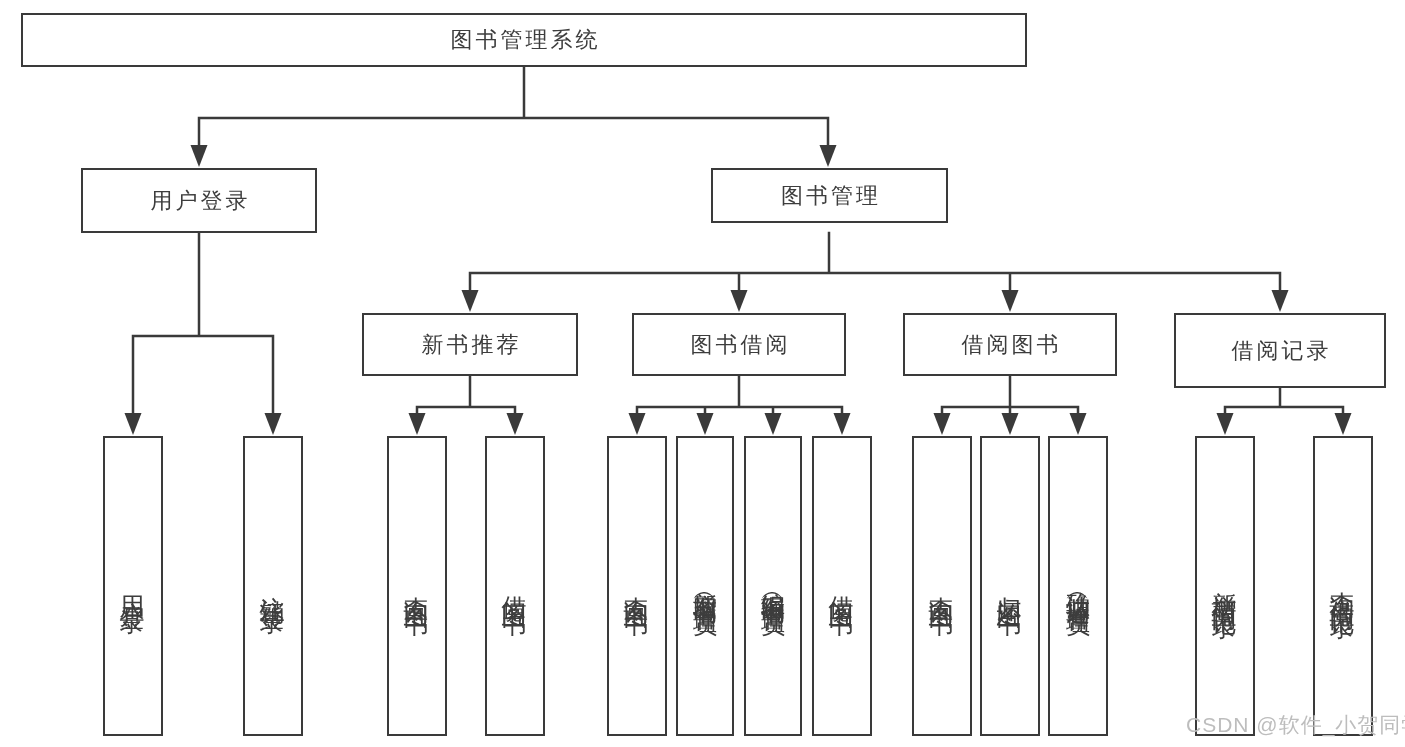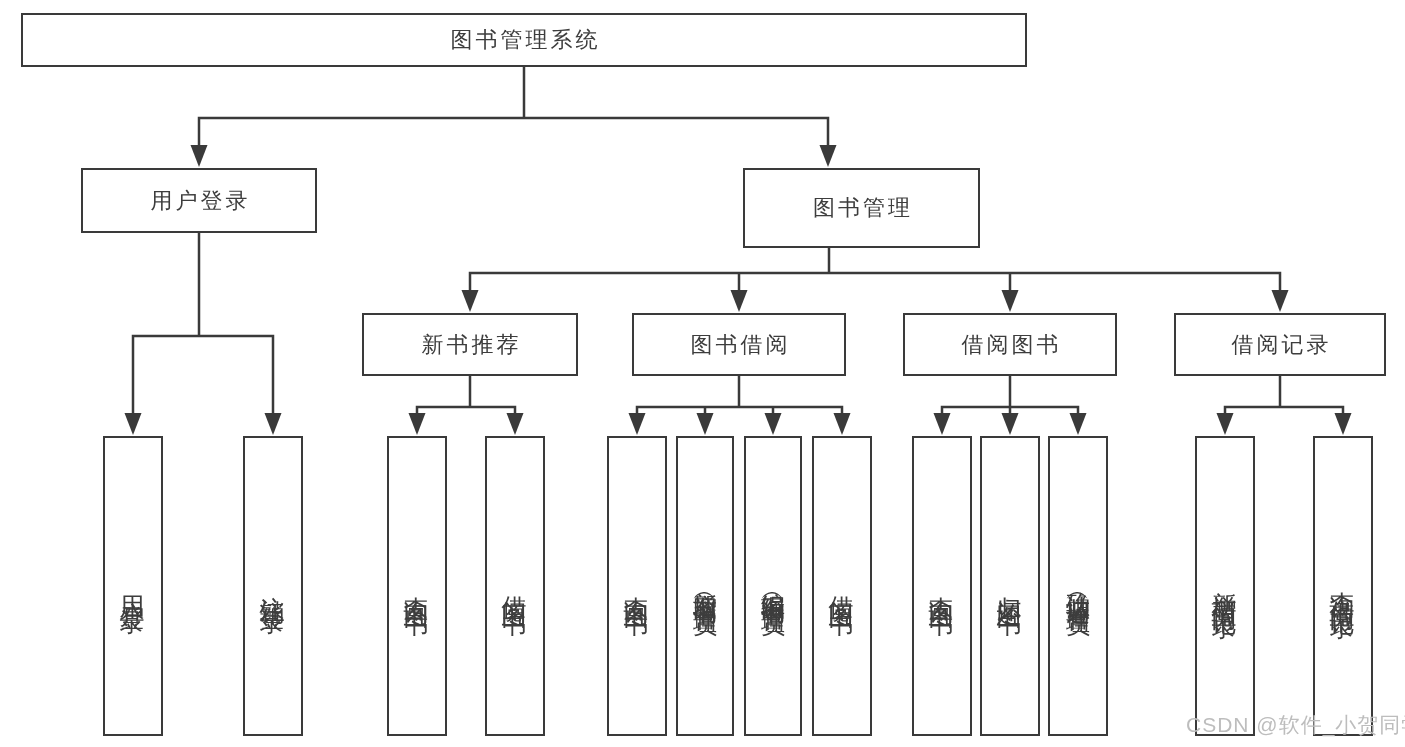--- a/index.html
+++ b/index.html
@@ -104,34 +104,34 @@
     <polygon fill="#3a3a3a" points="1334.5,413 1351.5,413 1343,435"></polygon>
   </svg>
 
   <div class="hbox" style="left:21px;top:13px;width:1006px;height:54px">
     <span>图书管理系统</span>
   </div>
 
   <div class="hbox" style="left:81px;top:168px;width:236px;height:65px">
     <span>用户登录</span>
   </div>
-  <div class="hbox" style="left:743px;top:168px;width:237px;height:80px">
+  <div class="hbox" style="left:711px;top:168px;width:237px;height:55px">
     <span>图书管理</span>
   </div>
 
   <div class="hbox" style="left:632px;top:313px;width:214px;height:63px">
     <span>图书借阅</span>
   </div>
   <div class="hbox" style="left:362px;top:313px;width:216px;height:63px">
     <span>新书推荐</span>
   </div>
   <div class="hbox" style="left:903px;top:313px;width:214px;height:63px">
     <span>借阅图书</span>
   </div>
-  <div class="hbox" style="left:1174px;top:313px;width:212px;height:63px">
+  <div class="hbox" style="left:1174px;top:313px;width:212px;height:75px">
     <span>借阅记录</span>
   </div>
 
   <div class="vbox" style="left:103px;top:436px;width:60px;height:300px">
     <span>用户登录</span>
   </div>
   <div class="vbox" style="left:243px;top:436px;width:60px;height:300px">
     <span>注销登录</span>
   </div>
 

